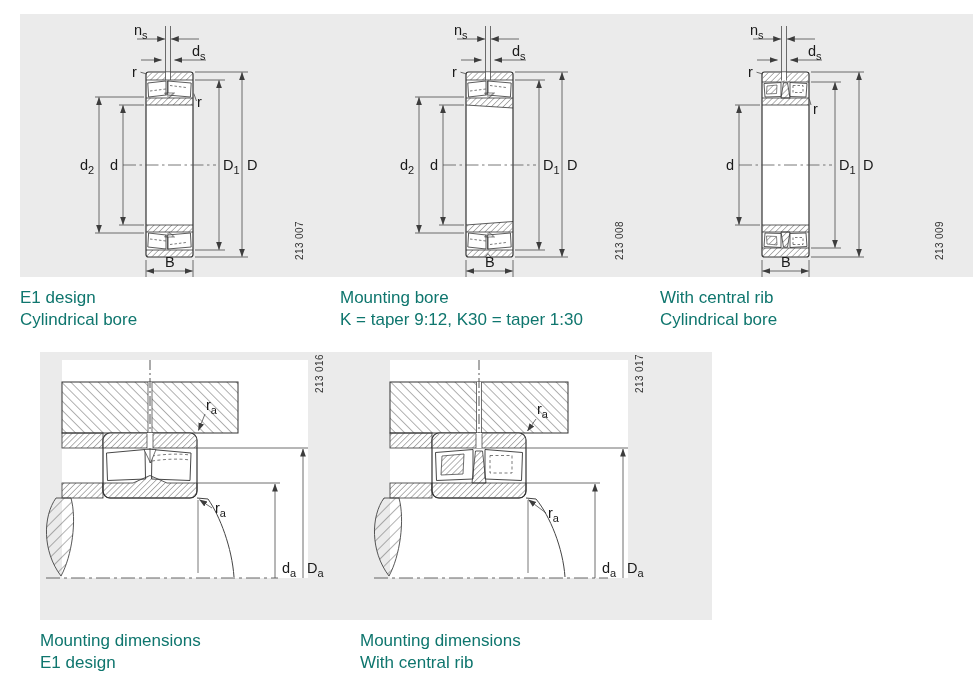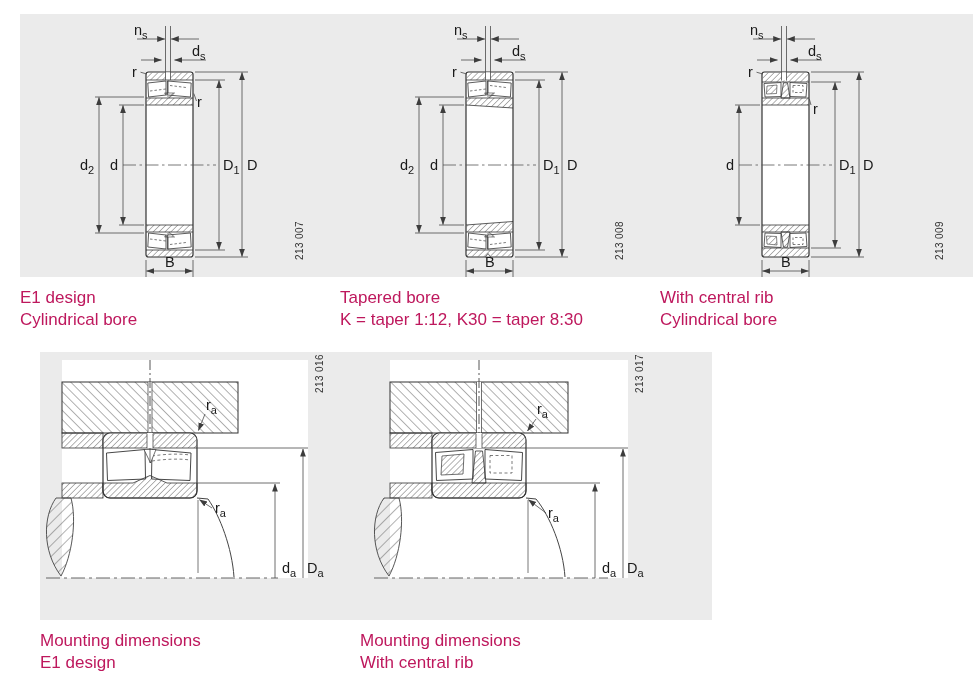--- a/index.html
+++ b/index.html
@@ -3,21 +3,21 @@
 <meta charset="utf-8">
 <style>
   html,body{margin:0;padding:0;background:#ffffff;}
   body{width:973px;height:681px;font-family:"Liberation Sans",sans-serif;color:#1a1a1a;}
   .sheet{padding:14px 0 0 20px;}
   .row{display:flex;gap:20px;}
   .row2{margin-top:21px;margin-left:20px;}
   .cell{width:300px;flex:0 0 300px;}
   .panel{width:352px;background:#ebebeb;}
   .panel svg{display:block;}
-  .caption{margin-top:10px;font-size:17px;line-height:22px;color:#be185d;white-space:nowrap;}
+  .caption{margin-top:10px;font-size:17px;line-height:22px;color:#0f766e;white-space:nowrap;}
   svg text{font-family:"Liberation Sans",sans-serif;fill:#1a1a1a;font-size:14.5px;}
   svg .sub{font-size:11px;}
   svg .fignum{font-size:10px;fill:#333;letter-spacing:0.4px;}
 </style>
 </head>
 <body>
 
 <svg width="0" height="0" style="position:absolute" aria-hidden="true">
   <defs>
     <pattern id="hf" patternUnits="userSpaceOnUse" width="4.2" height="4.2" patternTransform="rotate(45)">
@@ -179,22 +179,22 @@
             <text x="60" y="156"><tspan>d</tspan><tspan class="sub" dy="3.5">2</tspan></text>
             <text x="90" y="156">d</text>
             <text x="203" y="156"><tspan>D</tspan><tspan class="sub" dy="3.5">1</tspan></text>
             <text x="227" y="156">D</text>
             <text x="145" y="253">B</text>
             <text x="283" y="246" transform="rotate(-90,283,246)" class="fignum">213 008</text>
           </g>
         </svg>
       </div>
       <div class="caption">
-        <div>Tapered bore</div>
-        <div>K = taper 1:12, K30 = taper 8:30</div>
+        <div>Mounting bore</div>
+        <div>K = taper 9:12, K30 = taper 1:30</div>
       </div>
     </div>
 
     <div class="cell">
       <div class="panel">
         <svg viewBox="0 0 300 263" width="300" height="263">
           <g>
             <rect x="102" y="58" width="47" height="185" rx="2.5" fill="#fff" stroke="#333" stroke-width="1.2"></rect>
             <rect x="102.6" y="58.6" width="45.8" height="9.4" fill="url(#hf)"></rect>
             <rect x="121.7" y="58.4" width="4.6" height="8" fill="#fff"></rect>

